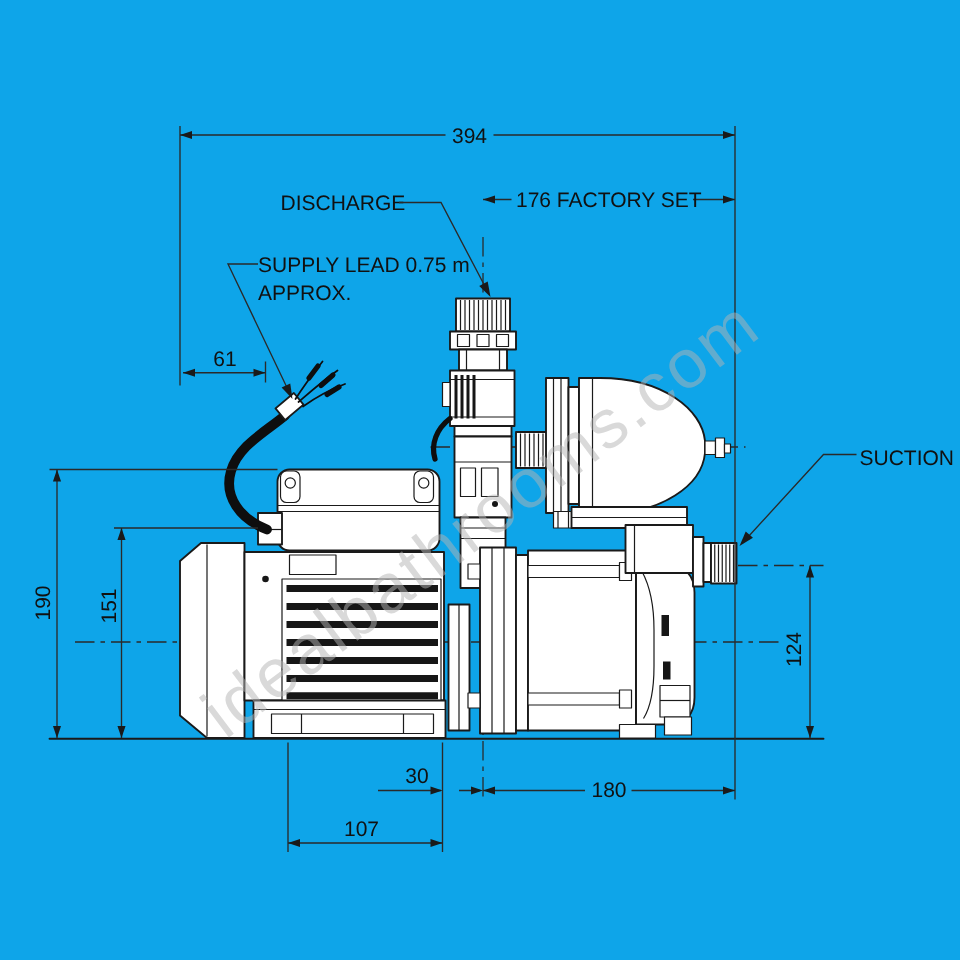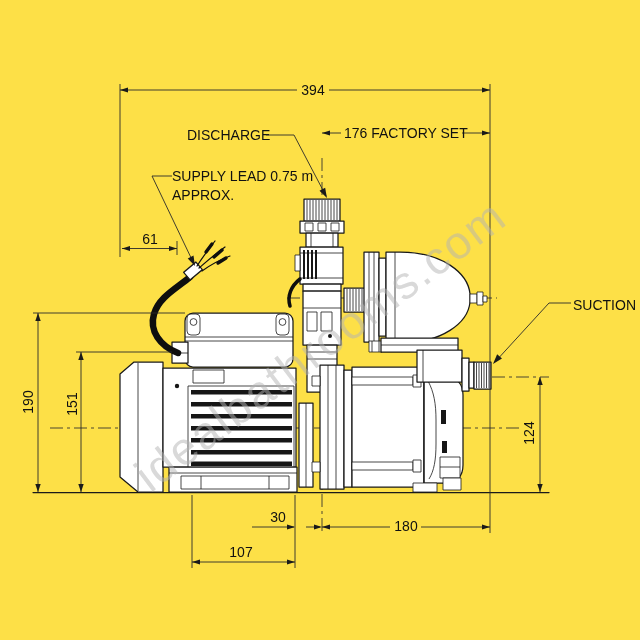--- a/index.html
+++ b/index.html
@@ -1,16 +1,16 @@
 <!DOCTYPE html>
 <html><head>
 <meta charset="utf-8">
 <style>
   html,body{margin:0;padding:0;background:#fff;}
-  .sheet{position:relative;width:640px;height:640px;background:#fde047;overflow:hidden;text-align:center;}
+  .sheet{position:relative;width:640px;height:640px;background:#0ea5e9;overflow:hidden;text-align:center;}
   svg{display:block;}
   .ln{fill:none;stroke:#1a1a1a;stroke-width:1.25;stroke-linejoin:round;stroke-linecap:round;}
   .lnthin{fill:none;stroke:#1a1a1a;stroke-width:0.8;stroke-linejoin:round;}
   .wht{fill:#ffffff;stroke:#1a1a1a;stroke-width:1.25;stroke-linejoin:round;}
   .whtthin{fill:#ffffff;stroke:#1a1a1a;stroke-width:0.8;stroke-linejoin:round;}
   .blk{fill:#161616;stroke:none;}
   .dim{fill:none;stroke:#2a2a2a;stroke-width:0.9;}
   .cl{fill:none;stroke:#2a2a2a;stroke-width:0.85;stroke-dasharray:13 4 3 4;}
   .arr{fill:#1a1a1a;stroke:none;}
   .cable{fill:none;stroke:#0e0e0e;stroke-width:6.5;stroke-linecap:round;}

